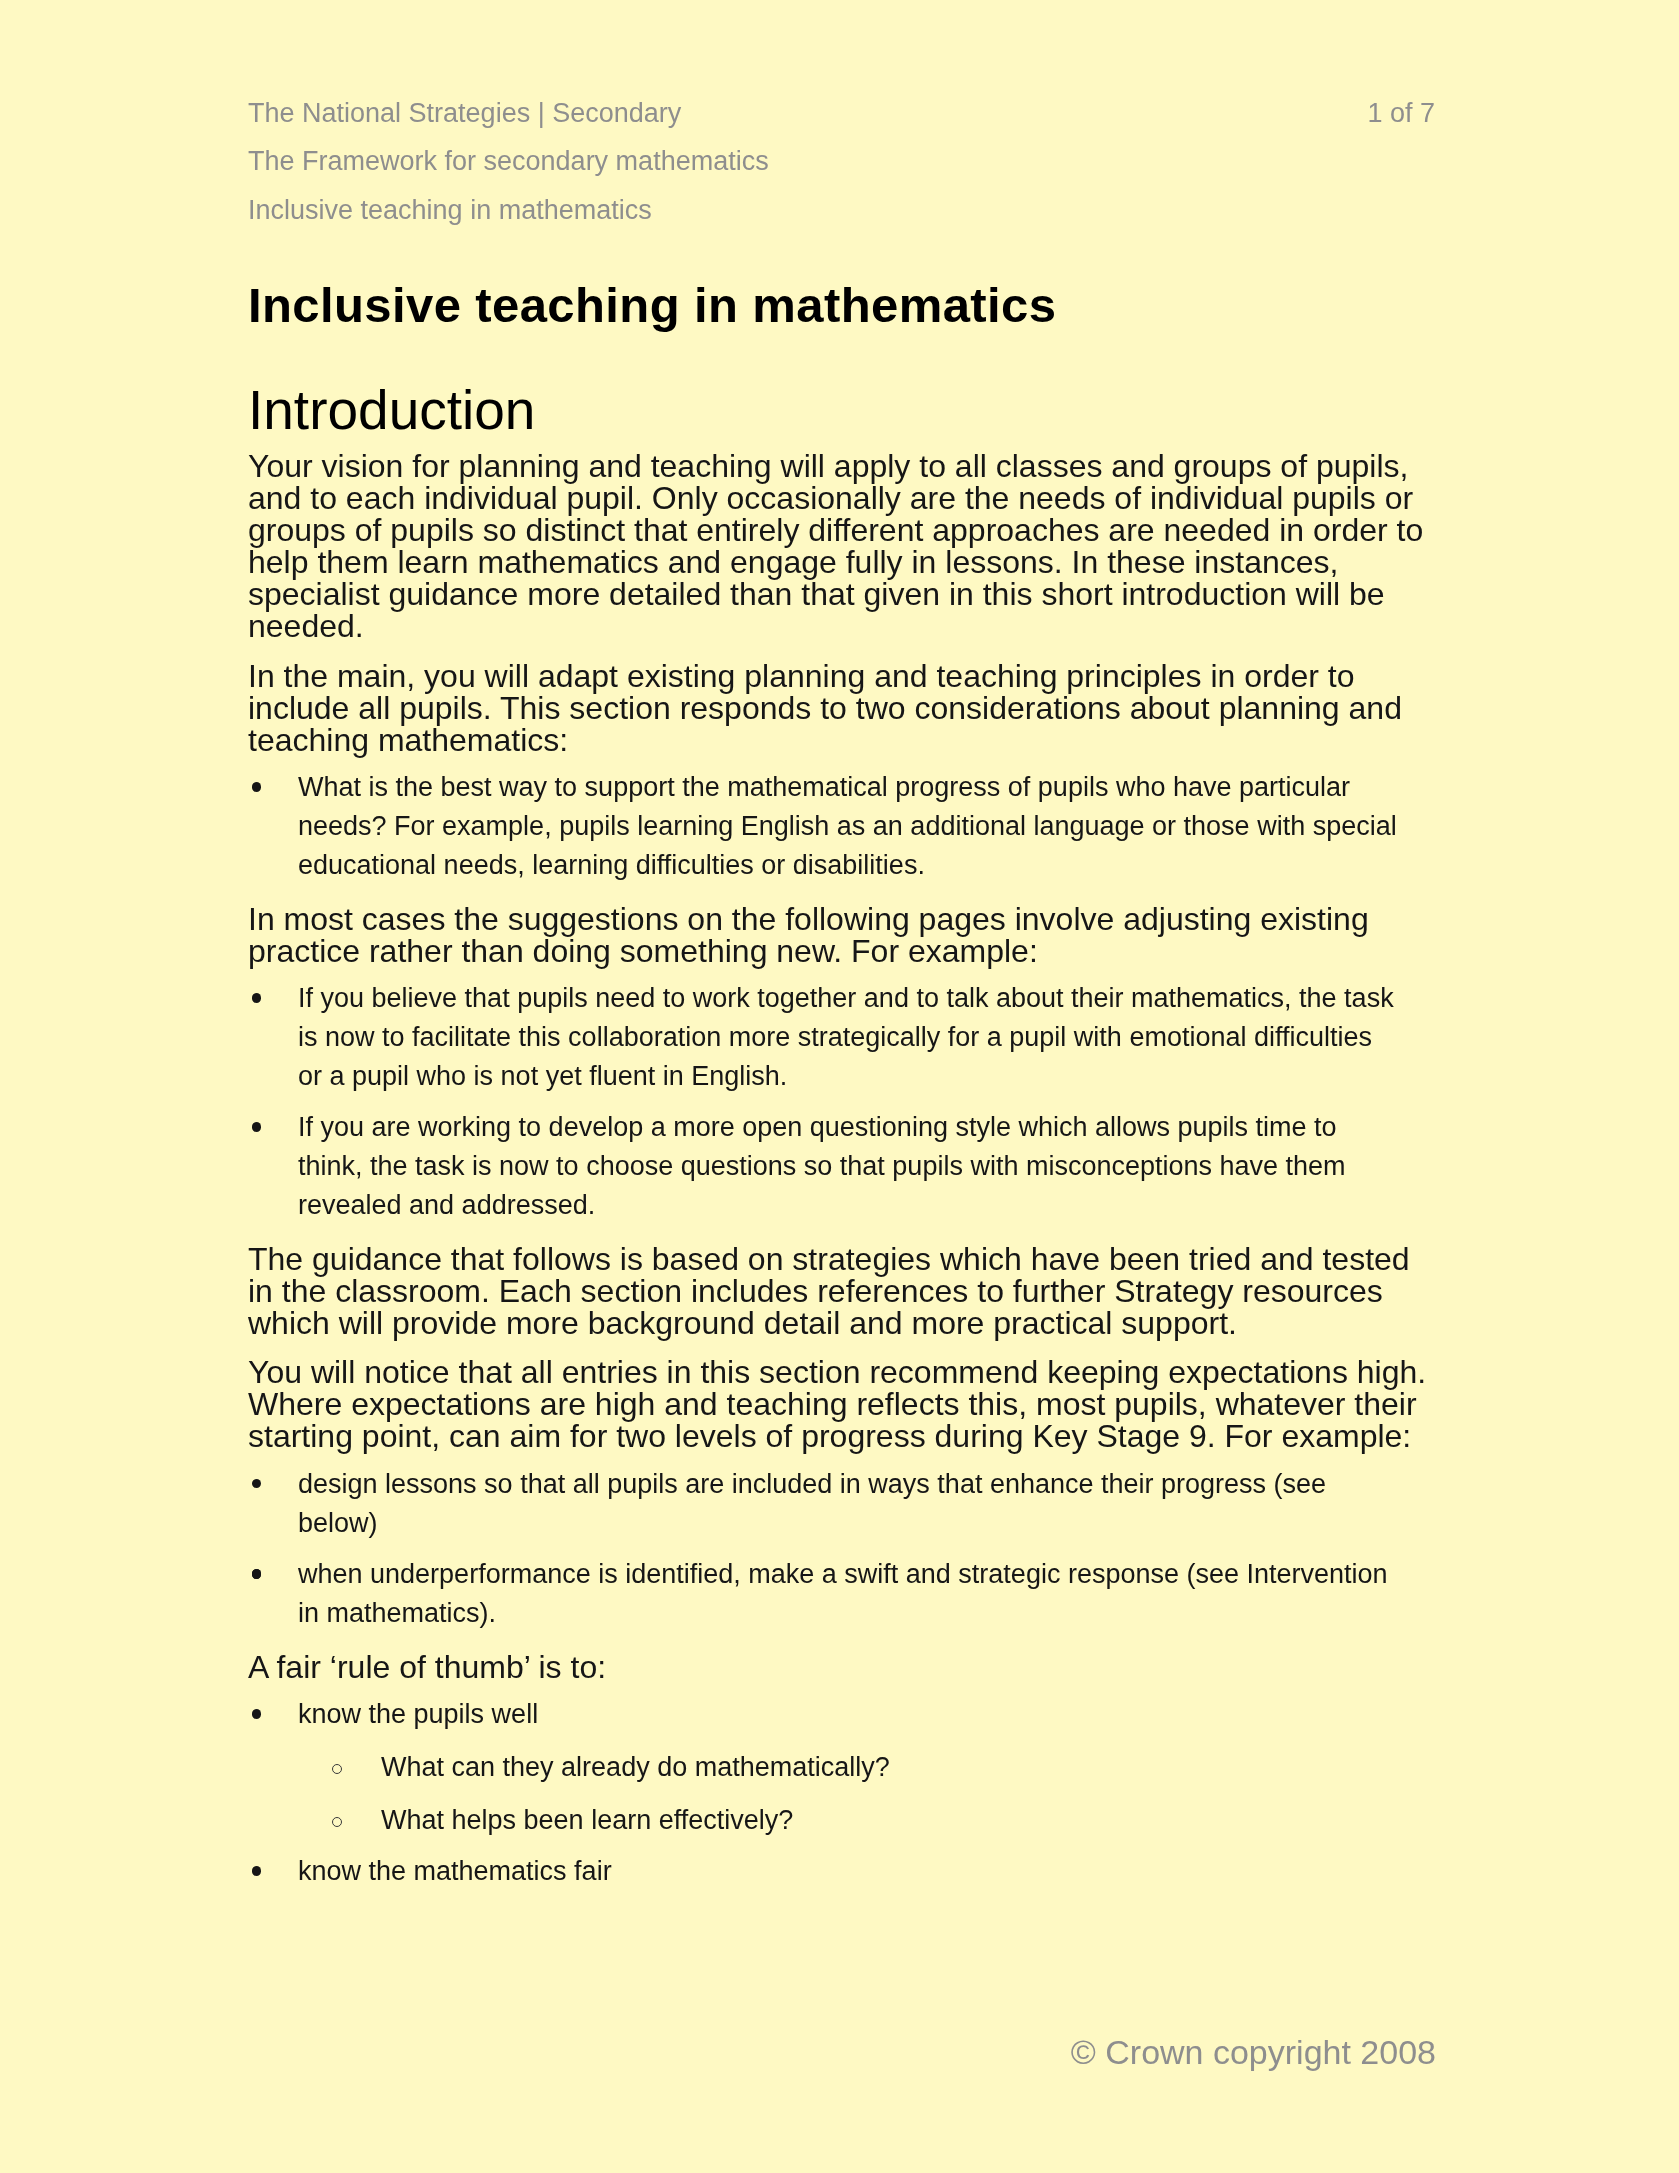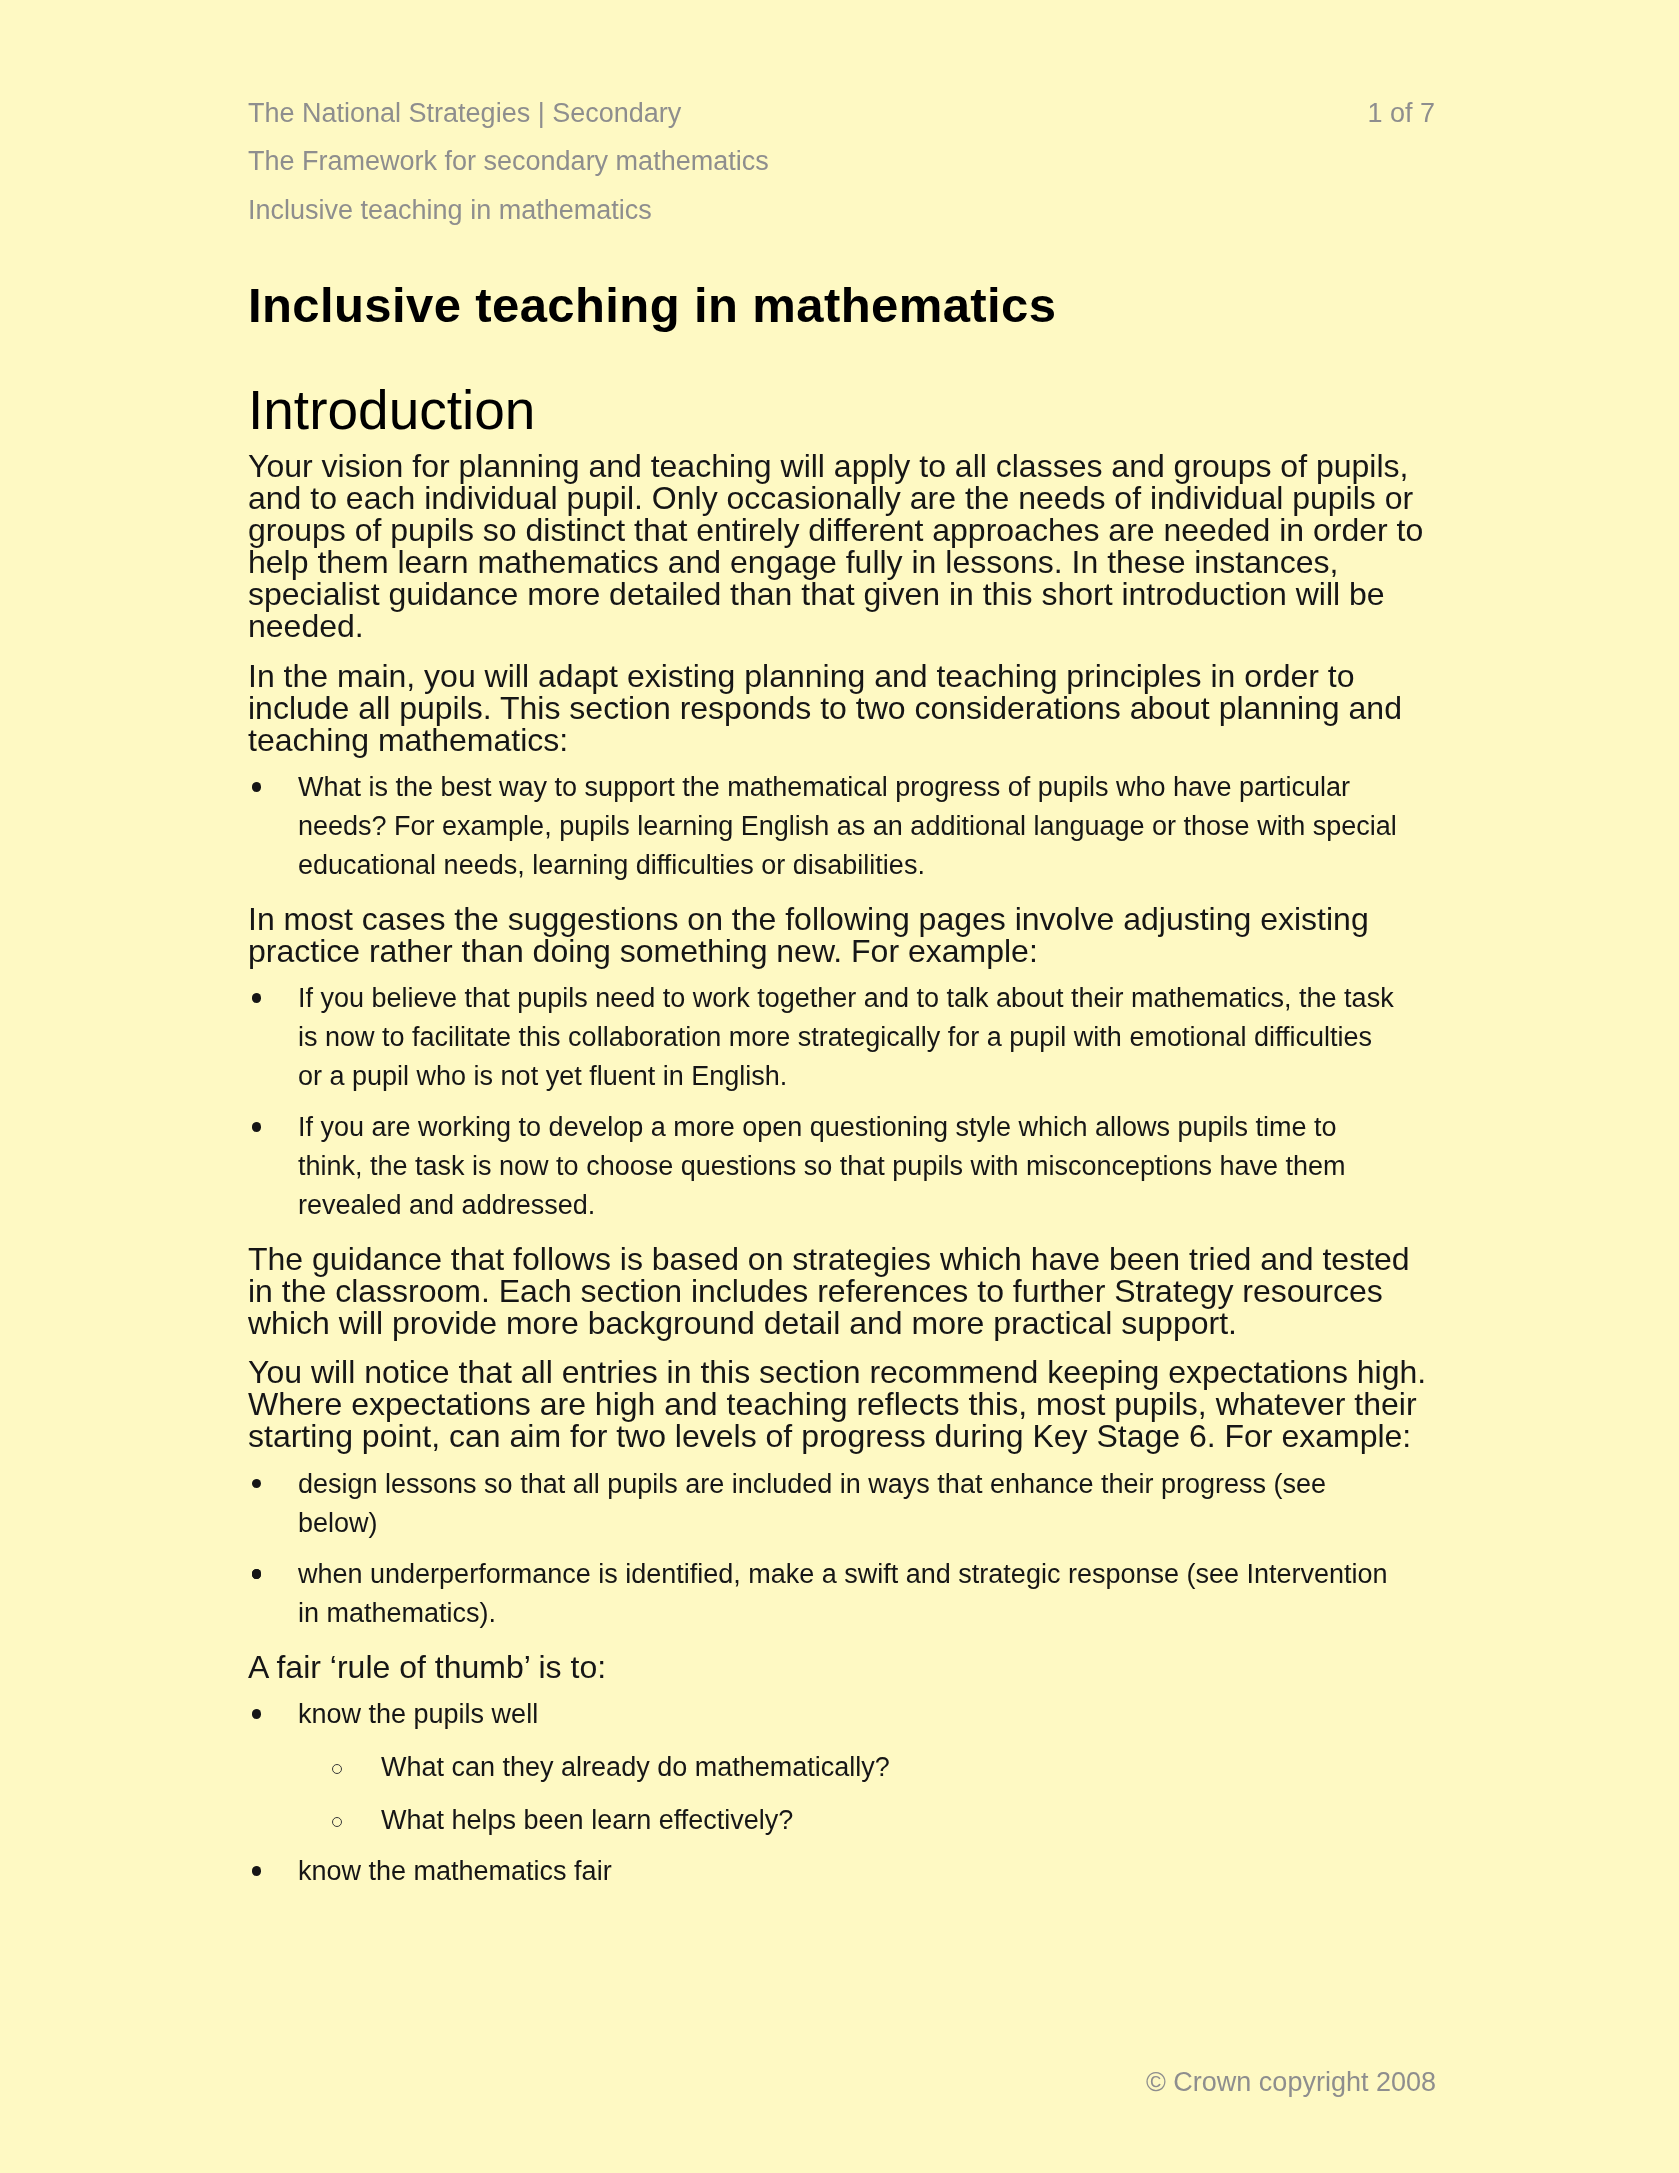--- a/index.html
+++ b/index.html
@@ -89,24 +89,23 @@
     width: 8px;
     height: 8px;
     border: 1.8px solid #3a3a3a;
     border-radius: 50%;
     background: transparent;
   }
   .footer {
     position: absolute;
     top: 2037px;
     right: 243px;
-    font-size: 27px;
+    font-size: 34px;
     line-height: 30px;
     color: #8e8e8e;
-    margin-top: 30px;
   }
 </style>
 </head>
 <body>
 
 <div class="page">
   <div class="content">
 
     <div class="hdr row1">
       <span>The National Strategies | Secondary</span>
@@ -136,21 +135,21 @@
         <span class="dot"></span>
         <span>If you believe that pupils need to work together and to talk about their mathematics, the task is now to facilitate this collaboration more strategically for a pupil with emotional difficulties or a pupil who is not yet fluent in English.</span>
       </li>
       <li>
         <span class="dot"></span>
         <span>If you are working to develop a more open questioning style which allows pupils time to think, the task is now to choose questions so that pupils with misconceptions have them revealed and addressed.</span>
       </li>
     </ul>
 
     <p class="body">The guidance that follows is based on strategies which have been tried and tested in the classroom. Each section includes references to further Strategy resources which will provide more background detail and more practical support.</p>
-    <p class="body">You will notice that all entries in this section recommend keeping expectations high. Where expectations are high and teaching reflects this, most pupils, whatever their starting point, can aim for two levels of progress during Key Stage 6. For example:</p>
+    <p class="body">You will notice that all entries in this section recommend keeping expectations high. Where expectations are high and teaching reflects this, most pupils, whatever their starting point, can aim for two levels of progress during Key Stage 9. For example:</p>
 
     <ul class="bullets">
       <li>
         <span class="dot"></span>
         <span>design lessons so that all pupils are included in ways that enhance their progress (see below)</span>
       </li>
       <li>
         <span class="dot"></span>
       </li>
       <li>

